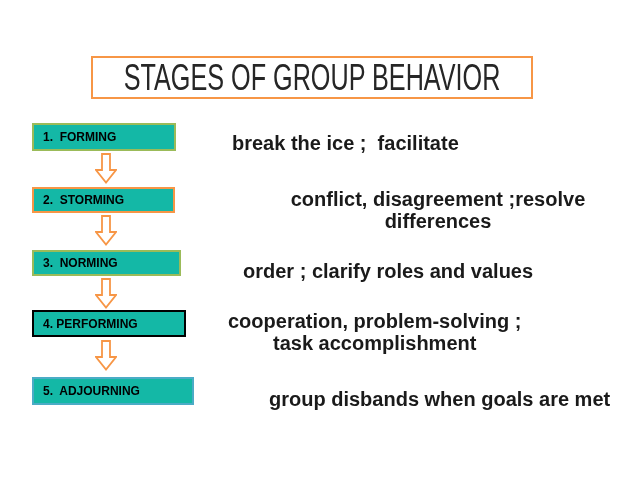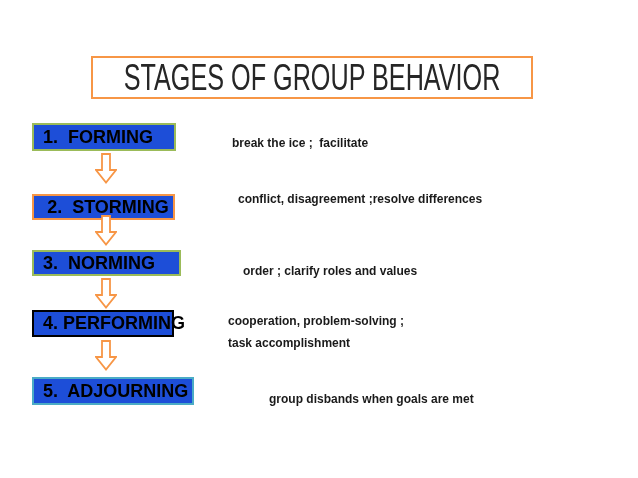--- a/index.html
+++ b/index.html
@@ -29,75 +29,76 @@
     color: #262626;
     white-space: nowrap;
     transform: scaleX(0.70);
     transform-origin: center;
   }
   .stage-box {
     position: absolute;
     left: 32px;
     border: 2px solid #000;
     box-sizing: border-box;
-    background: #1d4ed8;
+    background: #14b8a6;
     display: flex;
     align-items: center;
     padding-left: 9px;
-    font-size: 18px;
+    font-size: 12px;
     font-weight: 700;
     color: #000000;
     white-space: pre;
   }
   .arrow {
     position: absolute;
     left: 95px;
     width: 22px;
     height: 31px;
   }
   .desc {
     position: absolute;
-    font-size: 12px;
+    font-size: 20px;
     font-weight: 700;
     color: #1a1a1a;
     line-height: 22px;
     white-space: pre-wrap;
+    text-align: center;
   }
 </style>
 </head>
 <body>
 
 <div class="slide">
 
   <div class="title-box" style="border-color: rgb(247, 150, 70); margin-top: 40px;">
     <span class="title-text">STAGES OF GROUP BEHAVIOR</span>
   </div>
 
   <div class="stage-box" style="top: 123px; width: 144px; height: 28px; border-color: rgb(155, 187, 89);">
     <span>1.  FORMING</span>
   </div>
   <svg class="arrow" style="top:153px;" viewBox="0 0 22 31">
     <path d="M7 1 H15 V17 H21 L11 29.5 L1 17 H7 Z" fill="#FFFFFF" stroke="#F79646" stroke-width="1.8" style="stroke: rgb(247, 150, 70); fill: rgb(255, 255, 255);"></path>
   </svg>
 
-  <div class="stage-box" style="top: 194px; width: 143px; height: 26px; border-color: rgb(247, 150, 70); justify-content: center;">
+  <div class="stage-box" style="top: 187px; width: 143px; height: 26px; border-color: rgb(247, 150, 70);">
     <span>2.  STORMING</span>
   </div>
   <svg class="arrow" style="top:215px;" viewBox="0 0 22 31">
     <path d="M7 1 H15 V17 H21 L11 29.5 L1 17 H7 Z" fill="#FFFFFF" stroke="#F79646" stroke-width="1.8" style="stroke: rgb(247, 150, 70); fill: rgb(255, 255, 255);"></path>
   </svg>
 
   <div class="stage-box" style="top: 250px; width: 149px; height: 26px; border-color: rgb(155, 187, 89);">
     <span>3.  NORMING</span>
   </div>
   <svg class="arrow" style="top:278px;" viewBox="0 0 22 31">
     <path d="M7 1 H15 V17 H21 L11 29.5 L1 17 H7 Z" fill="#FFFFFF" stroke="#F79646" stroke-width="1.8" style="stroke: rgb(247, 150, 70); fill: rgb(255, 255, 255);"></path>
   </svg>
 
-  <div class="stage-box" style="top: 310px; width: 142px; height: 27px; border-color: rgb(0, 0, 0);">
+  <div class="stage-box" style="top: 310px; width: 154px; height: 27px; border-color: rgb(0, 0, 0);">
     <span>4. PERFORMING</span>
   </div>
   <svg class="arrow" style="top:340px;" viewBox="0 0 22 31">
     <path d="M7 1 H15 V17 H21 L11 29.5 L1 17 H7 Z" fill="#FFFFFF" stroke="#F79646" stroke-width="1.8" style="stroke: rgb(247, 150, 70); fill: rgb(255, 255, 255);"></path>
   </svg>
 
   <div class="stage-box" style="top: 377px; width: 162px; height: 28px; border-color: rgb(75, 172, 198);">
     <span>5.  ADJOURNING</span>
   </div>
 

